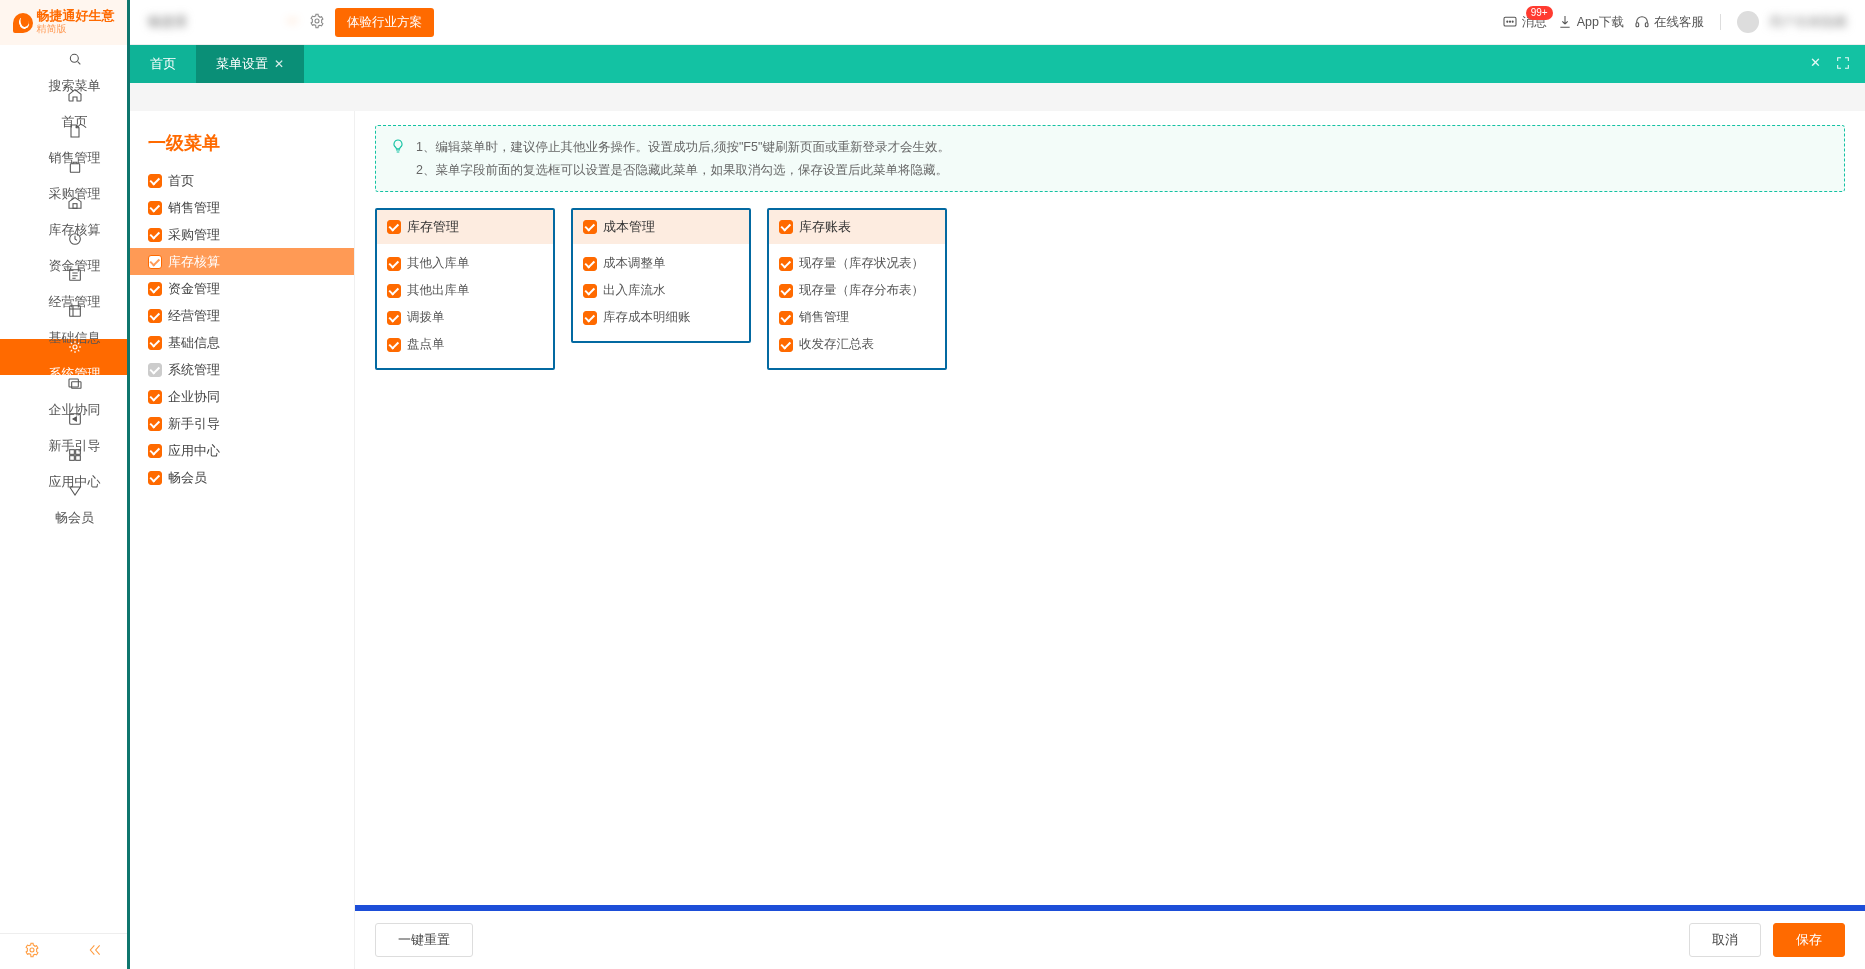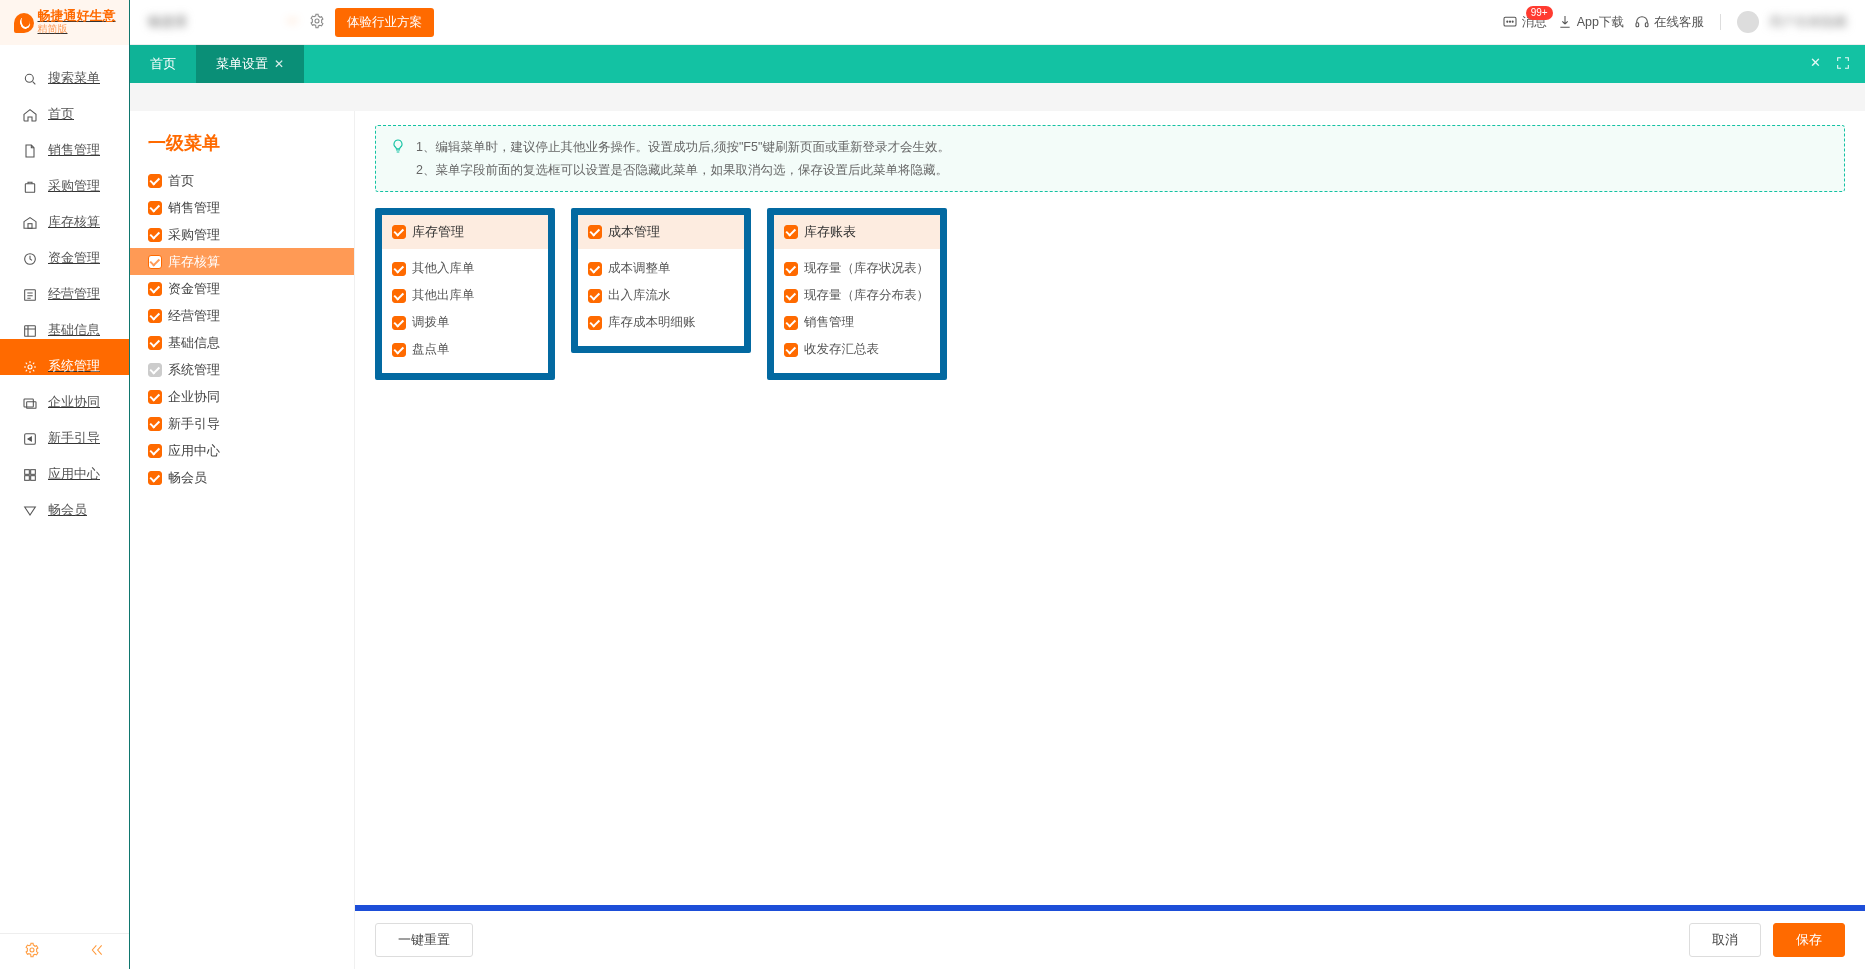--- a/index.html
+++ b/index.html
@@ -1,27 +1,27 @@
 <!DOCTYPE html>
 <html><head>
   <meta charset="utf-8">
   <style>
     * { margin:0; padding:0; box-sizing:border-box; font-family:"Microsoft YaHei","PingFang SC",Arial,sans-serif; }
     html,body{height:100%;}
     body { background:#f5f5f5; font-size:13px; color:#333; overflow:hidden;}
     .app{display:flex;height:100vh;width:100vw;}
     
-    .sidebar{width:130px;background:#fff;display:flex;flex-direction:column;border-right:1px solid #0f766e;flex-shrink:0;text-decoration:underline;}
+    .sidebar{width:130px;background:#fff;display:flex;flex-direction:column;border-right:3px solid #0f766e;flex-shrink:0;}
     .logo-box{height:45px;display:flex;align-items:center;justify-content:center;background:#fff6ef;gap:4px;}
     .logo-mark{width:20px;height:20px;background:#ff6a00;border-radius:50% 50% 50% 10%;position:relative;}
     .logo-mark::after{content:"";position:absolute;left:6px;top:4px;width:8px;height:10px;border:2px solid #fff;border-radius:50%;border-top:none;border-right:none;transform:rotate(-20deg);}
     .logo-text{font-size:13px;font-weight:600;color:#ff6a00;line-height:1;}
     .logo-sub{font-size:10px;color:#ff9a55;}
     .nav{flex:1;overflow:auto;padding-top:6px;}
-    .nav-item{display:flex;align-items:flex-end;gap:10px;height:36px;padding-left:22px;color:#555;cursor:pointer;}
+    .nav-item{display:flex;align-items:center;gap:10px;height:36px;padding-left:22px;color:#555;cursor:pointer;flex-direction:column;}
     .nav-item.active{background:#ff6a00;color:#fff;}
     .nav-icon{width:16px;height:16px;display:inline-flex;align-items:center;justify-content:center;color:inherit;}
     .sidebar-bottom{height:36px;border-top:1px solid #eee;display:flex;align-items:center;justify-content:space-around;color:#ff9a3c;}
     
     .main{flex:1;display:flex;flex-direction:column;min-width:0;}
     .topbar{height:45px;background:#fff;display:flex;align-items:center;padding:0 18px;gap:10px;border-bottom:1px solid #eee;}
     .org-select{display:flex;align-items:center;gap:100px;color:#777;cursor:pointer;font-size:13px;filter:blur(4px);}
     .org-caret{color:#ff6a00;font-size:12px;}
     .gear{color:#888;cursor:pointer;}
     .promo-btn{background:#ff6a00;color:#fff;border:none;border-radius:3px;padding:6px 12px;font-size:12.5px;cursor:pointer;}
@@ -49,21 +49,21 @@
     .chk{width:14px;height:14px;border-radius:3px;border:1px solid #ff6a00;background:#ff6a00;display:inline-flex;align-items:center;justify-content:center;flex-shrink:0;}
     .chk::after{content:"";width:7px;height:4px;border:2px solid #fff;border-top:none;border-right:none;transform:rotate(-45deg) translate(0,-1px);}
     .chk.gray{background:#ccc;border-color:#ccc;}
     .l1-item.active .chk{background:#fff;}
     .l1-item.active .chk::after{border-color:#ff9a55;}
     
     .content{flex:1;display:flex;flex-direction:column;min-width:0;min-height:0;}
     .tip-box{border:1px dashed #13c2a3;background:#f3fcf9;border-radius:3px;margin:14px 20px 16px 20px;padding:10px 14px;color:#666;font-size:12.5px;display:flex;gap:10px;line-height:1.8;}
     .tip-icon{color:#13c2a3;margin-top:2px;flex-shrink:0;}
     .cards-row{display:flex;gap:16px;padding:0 20px;align-items:flex-start;}
-    .card{width:180px;background:#fff;border:7px solid #0369a1;border-radius:2px;overflow:hidden;}
+    .card{width:180px;background:#fff;border:2px solid #0369a1;border-radius:2px;overflow:hidden;}
     .card-head{background:#fdece0;padding:8px 10px;display:flex;align-items:center;gap:6px;font-size:13px;color:#333;}
     .card-body{padding:6px 10px 10px 10px;}
     .card-item{display:flex;align-items:center;gap:6px;padding:5px 0;font-size:12.5px;color:#555;}
     .flex-fill{flex:1;}
     
     .footer{height:64px;border-top:6px solid #1d4ed8;display:flex;align-items:center;padding:0 20px;gap:12px;flex-shrink:0;}
     .footer .spacer{flex:1;}
     .btn{height:34px;padding:0 22px;border-radius:3px;font-size:13px;cursor:pointer;border:1px solid #ddd;background:#fff;color:#444;}
     .btn.primary{background:#ff6a00;border-color:#ff6a00;color:#fff;}
     svg{width:16px;height:16px;stroke:currentColor;fill:none;stroke-width:1.6;}

